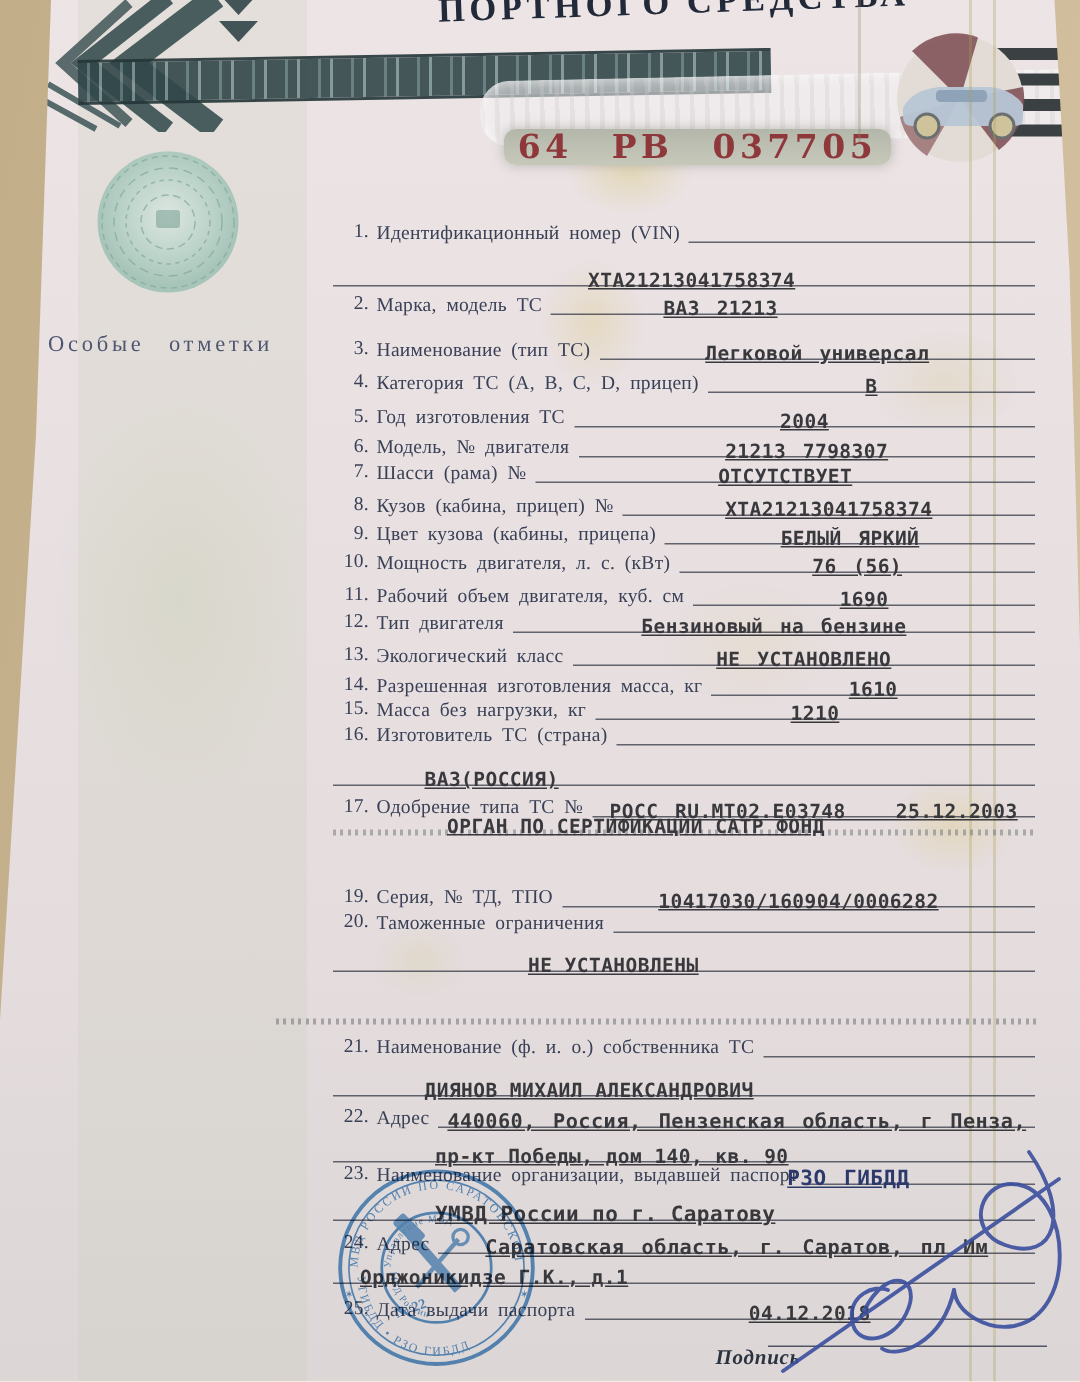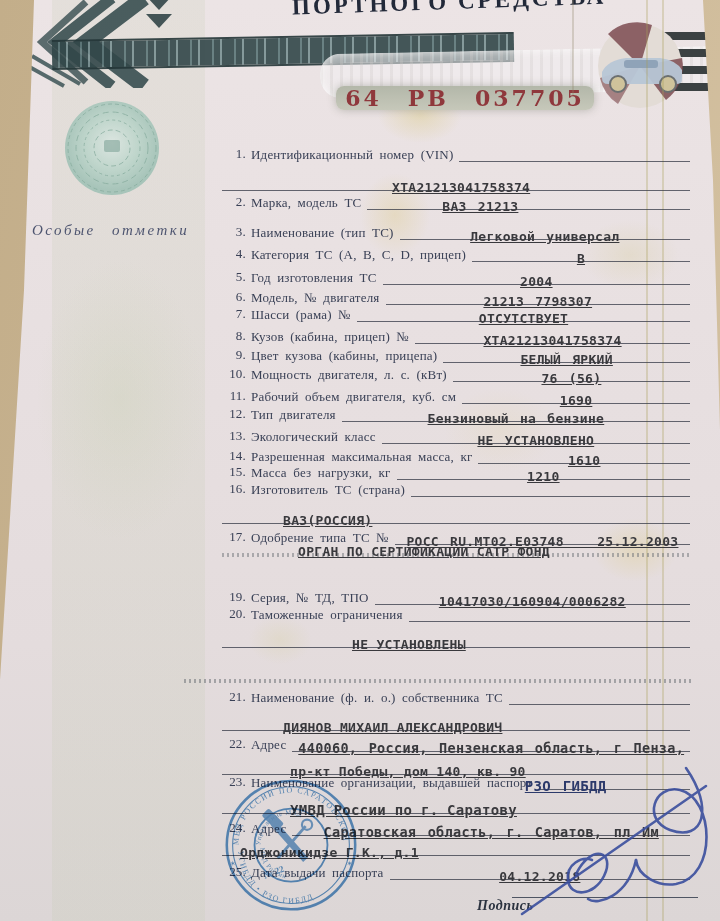--- a/index.html
+++ b/index.html
@@ -34,21 +34,21 @@
     font-weight:bold;font-size:23px;letter-spacing:3px;color:#222939;white-space:nowrap;}
   .car-emblem{position:absolute;left:588px;top:20px;}
   .serial-strip{position:absolute;left:336px;top:86px;width:258px;height:24px;border-radius:8px;
     background:linear-gradient(#b3b7a9,#c6c8ba);box-shadow:0 0 8px rgba(120,125,110,.45);
     display:flex;align-items:center;justify-content:center;gap:26px;
     font-family:"DejaVu Serif","Liberation Serif",serif;font-weight:bold;font-size:22px;
     letter-spacing:3px;color:#8f383c;}
   
   .holo{position:absolute;left:60px;top:96px;}
   .special-marks{position:absolute;left:32px;top:222px;font-size:15px;letter-spacing:2.5px;
-    word-spacing:10px;color:#4e5570;font-style:italic;}
+    word-spacing:10px;color:#4e5570;}
   
   .row{position:absolute;left:222px;right:30px;height:20px;display:flex;align-items:flex-end;
     font-size:13px;color:#3a4156;word-spacing:3px;letter-spacing:.2px;}
   .num{display:inline-block;min-width:24px;text-align:right;margin-right:5px;flex:0 0 auto;}
   .lbl{margin-right:6px;flex:0 0 auto;line-height:1.05;}
   .vline{flex:1 1 auto;border-bottom:1px solid rgba(52,56,70,.75);position:relative;height:100%;}
   .val{position:absolute;left:50%;bottom:-5px;transform:translateX(-50%);
     font-family:"DejaVu Sans Mono","Liberation Mono",monospace;font-weight:bold;font-size:13px;
     letter-spacing:.3px;color:#39393d;white-space:pre;text-decoration:underline;}
   .cline{position:absolute;left:222px;right:30px;height:18px;border-bottom:1px solid rgba(52,56,70,.75);}
@@ -233,21 +233,21 @@
     </div>
     <div class="row r13">
       <span class="num">13.</span>
       <span class="lbl">Экологический класс</span>
       <span class="vline">
           <span class="val">НЕ УСТАНОВЛЕНО</span>
         </span>
     </div>
     <div class="row r14">
       <span class="num">14.</span>
-      <span class="lbl">Разрешенная максимальная масса, кг</span>
+      <span class="lbl">Разрешенная изготовления масса, кг</span>
       <span class="vline">
           <span class="val">1610</span>
         </span>
     </div>
     <div class="row r15">
       <span class="num">15.</span>
       <span class="lbl">Масса без нагрузки, кг</span>
       <span class="vline">
           <span class="val">1210</span>
         </span>

